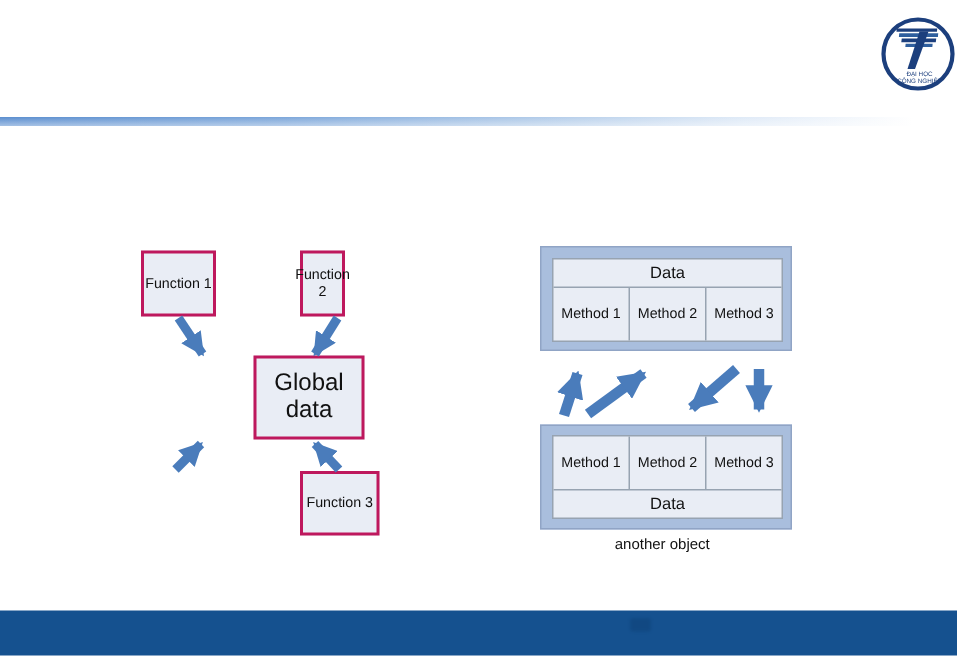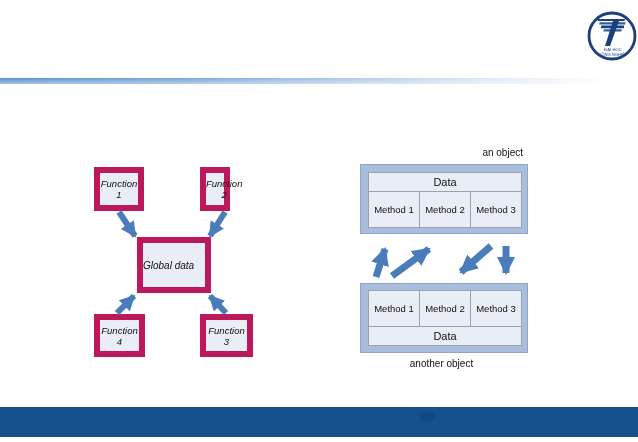--- a/index.html
+++ b/index.html
@@ -15,25 +15,25 @@
     background:
       linear-gradient(to bottom, rgba(255,255,255,0) 0%, rgba(255,255,255,0.45) 100%),
       linear-gradient(to right, #5b8ecf 0%, #7da7da 30%, #aec9e8 55%, #dfeaf7 78%, #ffffff 96%);
   }
 
   
   .logo { position:absolute; left:586px; top:8px; width:52px; height:56px; }
 
   
   .box {
-    position:absolute; background:#e9edf5; border:6px solid #be185d;
-    display:flex; align-items:center; 
-    font-size:9.5px; box-sizing:border-box; text-align:center;font-style:italic;
+    position:absolute; background:#e9edf5; border:2px solid #be185d;
+    display:flex; align-items:center; justify-content:center;
+    font-size:9.5px; box-sizing:border-box; text-align:center;
   }
-  .box.global { font-size:10px; }
+  .box.global { font-size:16px;margin-left:32px; }
 
   
   .obj-outer {
     position:absolute; background:#a9bedd; border:1px solid #90a4c5;
     box-sizing:border-box; padding:7px 5px 5px 7px;
   }
   .obj-table {
     width:100%; height:100%; display:flex; flex-direction:column;
     background:#e9edf5; border:1px solid #97a3b1; box-sizing:border-box;
   }
@@ -89,28 +89,24 @@
 
   <div class="box" style="left:94px; top:167px; width:50px; height:44px;">
     <span>Function 1</span>
   </div>
   <div class="box" style="left:200px; top:167px; width:30px; height:44px;">
     <span>Function 2</span>
   </div>
   <div class="box global" style="left:137px; top:237px; width:74px; height:56px;">
     <span>Global data</span>
   </div>
-  <div class="box" style="left:94px; top:314px; width:51px; height:43px;">
-    <span>Function 4</span>
-  </div>
   <div class="box" style="left:200px; top:314px; width:53px; height:43px;">
     <span>Function 3</span>
   </div>
 
-  <div class="caption" style="top:147px;">an object</div>
 
   <div class="obj-outer" style="left:360px; top:164px; width:168px; height:70px;">
     <div class="obj-table">
       <div class="data-row b-b">Data</div>
       <div class="methods-row">
         <div class="method-cell b-r">Method 1</div>
         <div class="method-cell b-r">Method 2</div>
         <div class="method-cell">Method 3</div>
       </div>
     </div>

